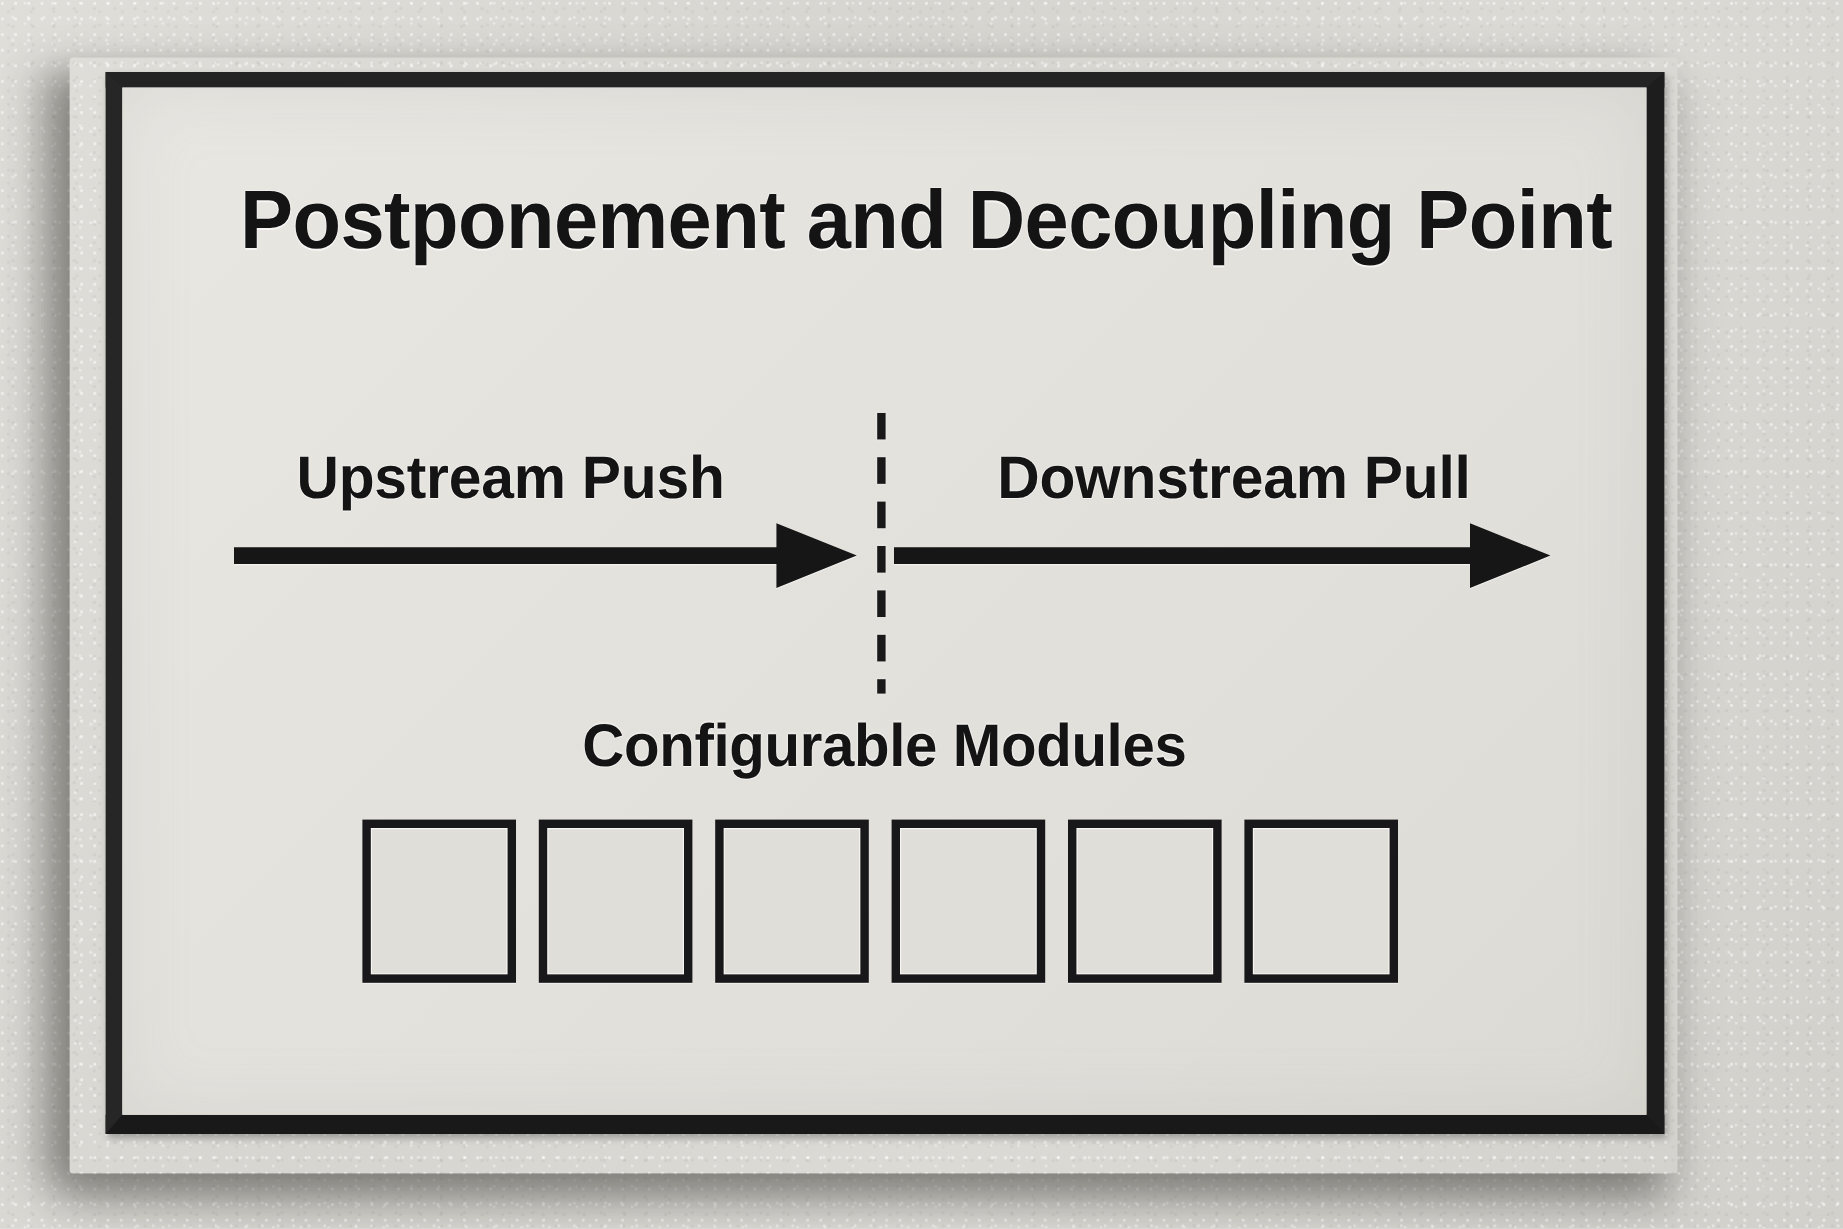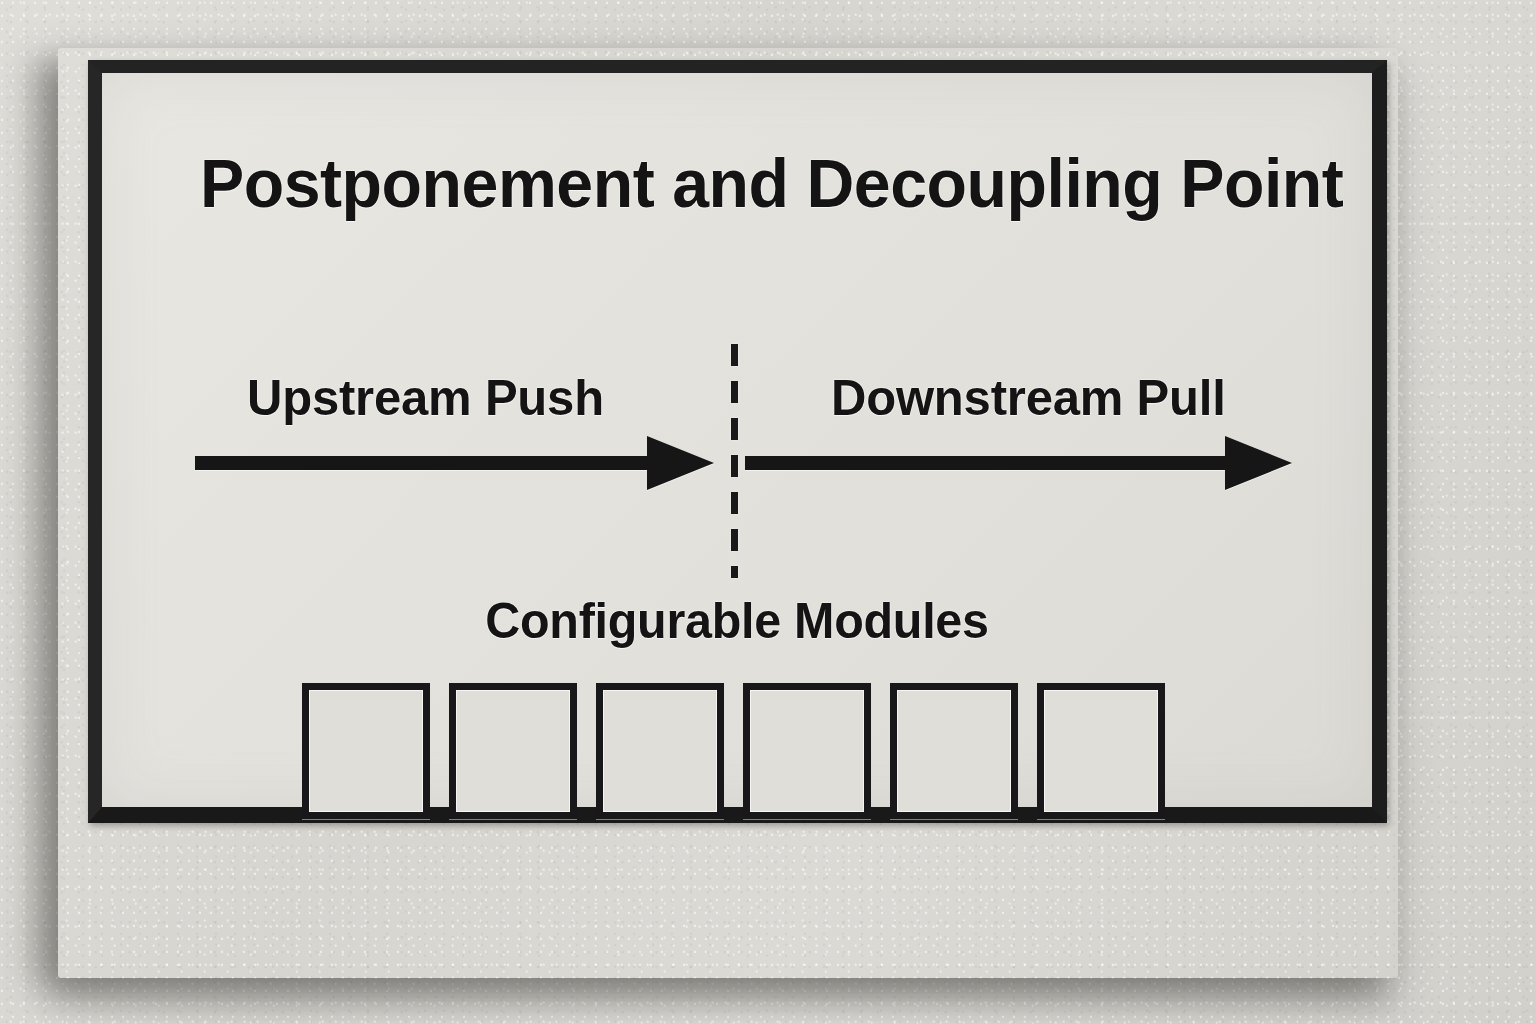--- a/index.html
+++ b/index.html
@@ -41,21 +41,21 @@
       0 26px 40px rgba(60,58,54,0.20);
     background: transparent;
   }
 
   
   #frame {
     position: absolute;
     left: 88px;
     top: 60px;
     width: 1299px;
-    height: 763px;
+    height: 885px;
     box-sizing: border-box;
     border-style: solid;
     border-width: 13px 15px 16px 14px;
     border-color: #232324 #1d1d1e #19191a #262627;
     background: #e6e4df;
     box-shadow:
       inset 0 0 0 1px rgba(255,255,255,0.30),
       2px 3px 6px rgba(0,0,0,0.28);
   }
 

